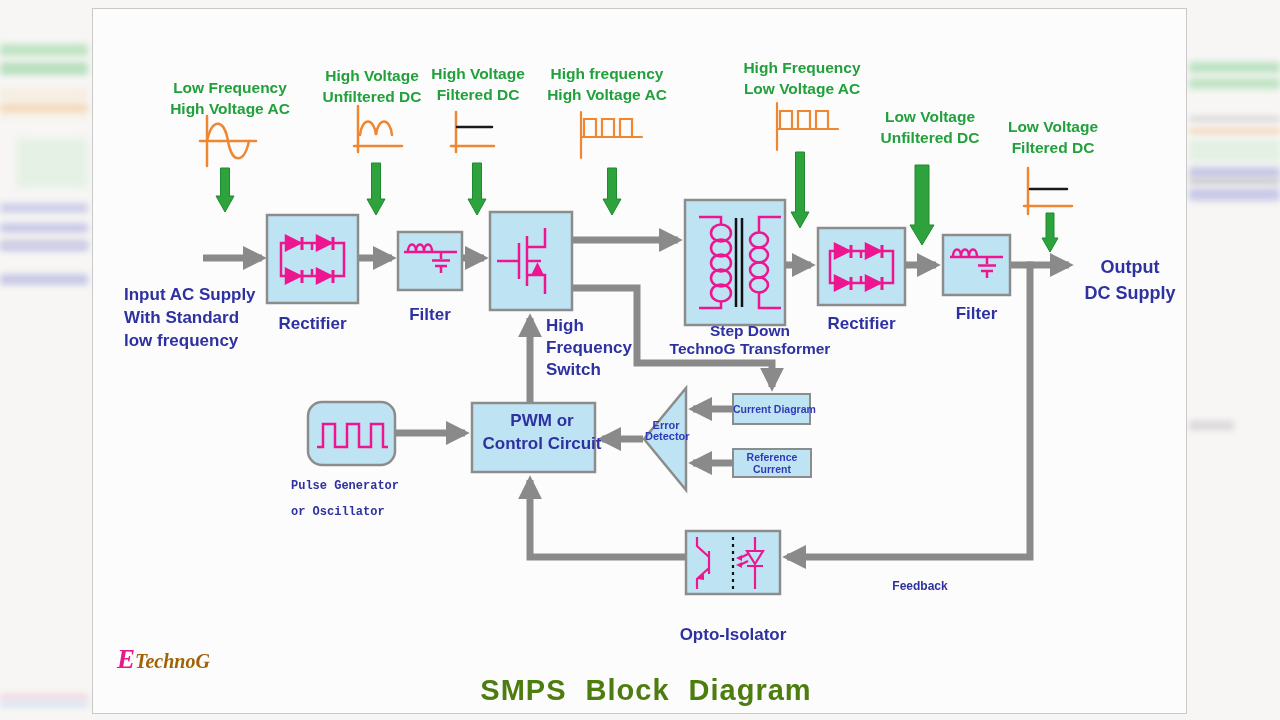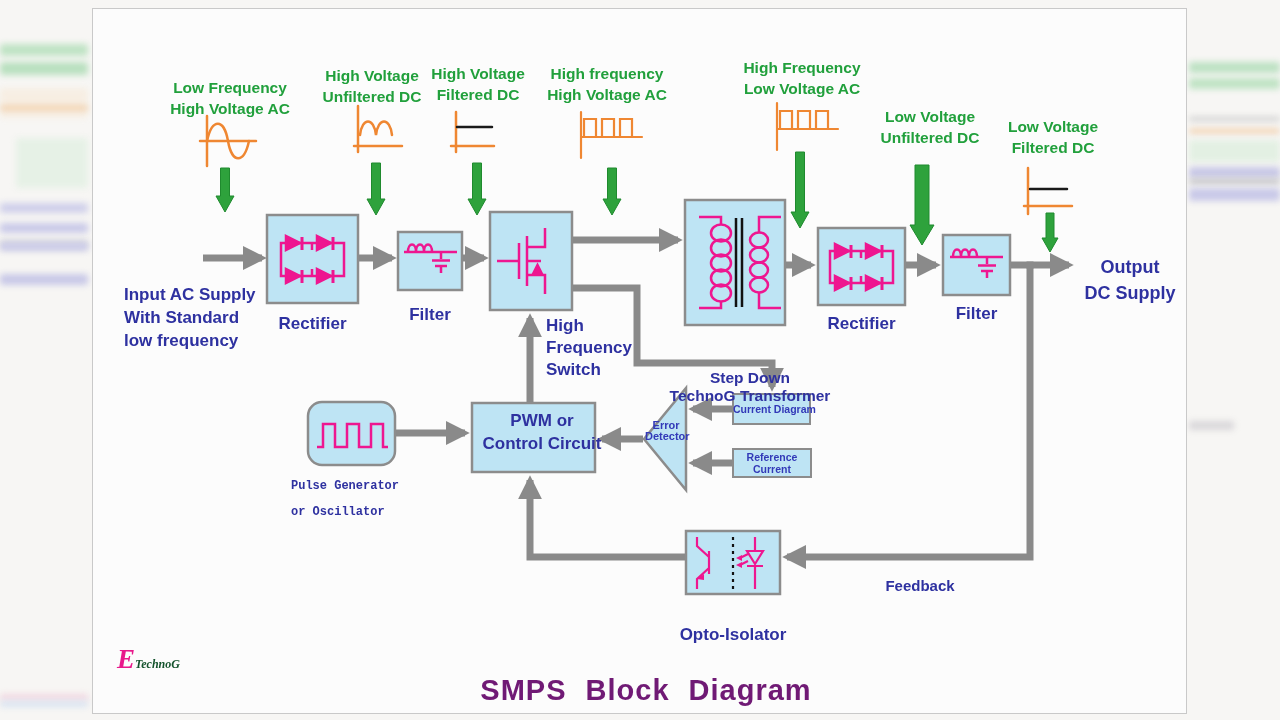--- a/index.html
+++ b/index.html
@@ -13,26 +13,26 @@
     position:absolute;left:92px;top:8px;width:1095px;height:706px;
     background:#FCFCFC;border:1px solid #C9C9C9;box-sizing:border-box;z-index:1;
   }
   svg.diagram{position:absolute;left:0;top:0;z-index:2;}
   .lbl{position:absolute;z-index:3;white-space:nowrap;}
   .glabel{color:#21A03C;font-weight:bold;font-size:15.5px;line-height:21px;text-align:center;width:150px;}
   .blabel{color:#2E31A0;font-weight:bold;font-size:17px;line-height:22px;}
   .center{text-align:center;}
   .small-blue{color:#3239B8;}
   .title{
-    color:#701a75;font-size:29px;font-weight:bold;letter-spacing:1px;word-spacing:10px;
+    color:#4d7c0f;font-size:29px;font-weight:bold;letter-spacing:1px;word-spacing:10px;
     width:400px;text-align:center;
   }
   .logo{font-family:"Liberation Serif", serif;font-style:italic;font-weight:bold;}
   .logo .e{color:#E8198B;font-size:27px;}
-  .logo .rest{color:#14532d;font-size:12px;}
+  .logo .rest{color:#a16207;font-size:20px;}
 </style>
 </head>
 <body>
 
 <div>
   <div class="stripe" style="left:0;width:88px;top:44px;height:12px;background:#BFE3C4;"></div>
   <div class="stripe" style="left:0;width:88px;top:62px;height:13px;background:#B9E0BF;"></div>
   <div class="stripe" style="left:0;width:88px;top:88px;height:30px;background:#F7E8D5;opacity:.55;"></div>
   <div class="stripe" style="left:0;width:88px;top:106px;height:4px;background:#F0C9A0;"></div>
   <div class="stripe" style="left:16px;width:72px;top:138px;height:50px;background:#E6F1E6;"></div>
@@ -236,21 +236,21 @@
 
 <div class="lbl blabel center" style="left:267px;top:313px;width:91px;">Rectifier</div>
 <div class="lbl blabel center" style="left:398px;top:304px;width:64px;">Filter</div>
 
 <div class="lbl blabel" style="left:546px;top:315px;">
   <div>High</div>
   <div>Frequency</div>
   <div>Switch</div>
 </div>
 
-<div class="lbl blabel center" style="left:655px;top:322px;width:190px;font-size:15.5px;line-height:18px;margin-top:47px;">
+<div class="lbl blabel center" style="left:655px;top:322px;width:190px;font-size:15.5px;line-height:18px;">
   <div>Step Down</div>
   <div>TechnoG Transformer</div>
 </div>
 
 <div class="lbl blabel center" style="left:818px;top:313px;width:87px;">Rectifier</div>
 <div class="lbl blabel center" style="left:943px;top:303px;width:67px;">Filter</div>
 
 <div class="lbl blabel center" style="left:1070px;top:254px;width:120px;font-size:18px;line-height:26px;">
   <div>Output</div>
   <div>DC Supply</div>
@@ -273,18 +273,18 @@
 
 <div class="lbl blabel center small-blue" style="left:733px;top:402px;width:77px;font-size:10.5px;line-height:14px;">Current Diagram</div>
 
 <div class="lbl blabel center small-blue" style="left:733px;top:451px;width:78px;font-size:10.5px;line-height:12px;">
   <div>Reference</div>
   <div>Current</div>
 </div>
 
 <div class="lbl blabel center" style="left:668px;top:624px;width:130px;">Opto-Isolator</div>
 
-<div class="lbl blabel center" style="left:855px;top:575px;width:130px;font-size:15px;">Feedback</div>
+<div class="lbl blabel center" style="left:855px;top:575px;width:130px;font-size:12px;">Feedback</div>
 
 <div class="lbl title" style="left:446px;top:674px;">SMPS Block Diagram</div>
 <div class="lbl logo" style="left:117px;top:644px;">
   <span class="e">E</span><span class="rest">TechnoG</span>
 </div>
 
 </body></html>

